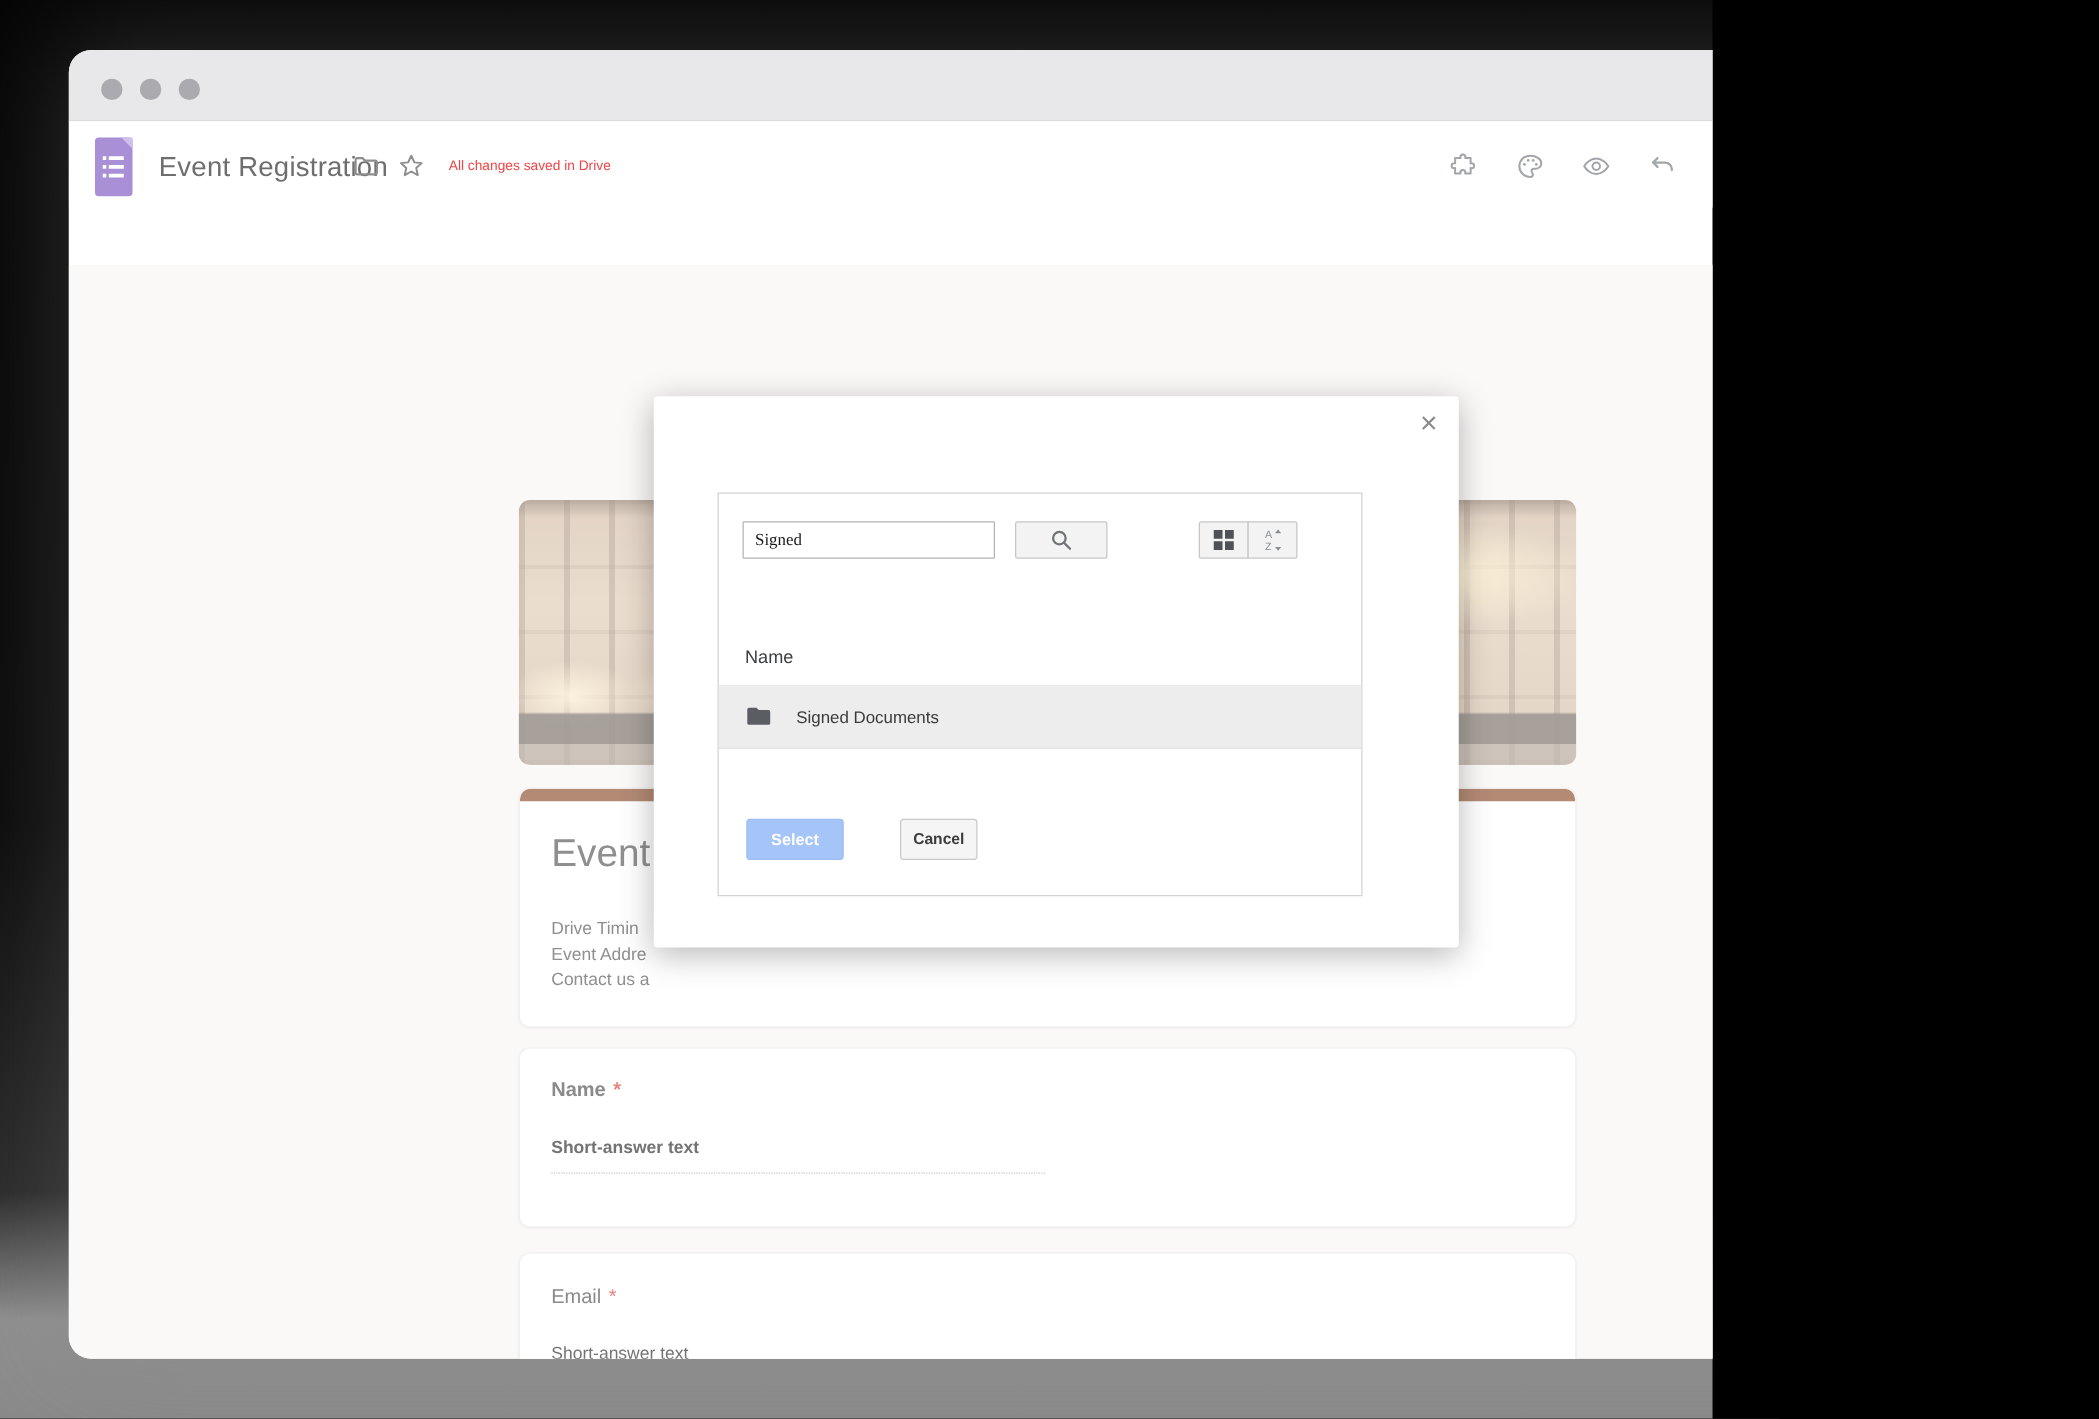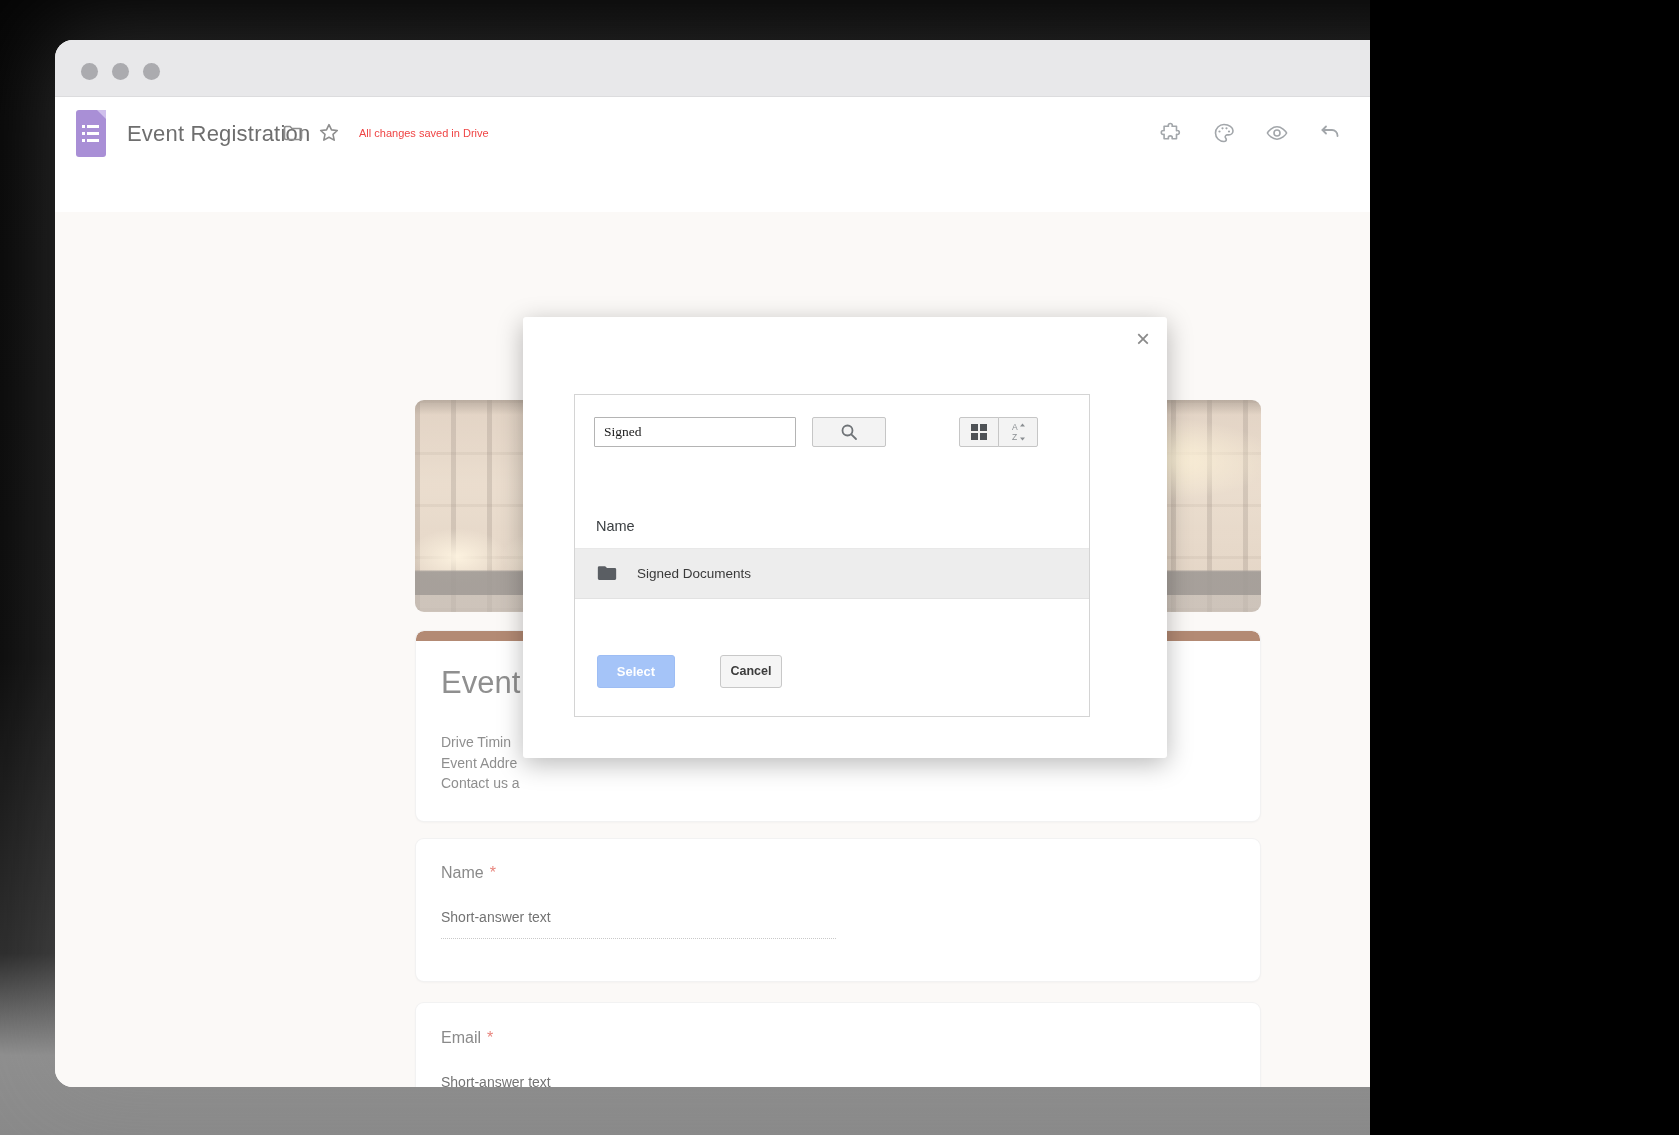--- a/index.html
+++ b/index.html
@@ -177,21 +177,21 @@
       <div class="card title-card">
         <div class="theme-strip"></div>
         <div class="form-title">Event Registration</div>
         <div class="form-desc">
           <div>Drive Timin</div>
           <div>Event Addre</div>
           <div>Contact us a</div>
         </div>
       </div>
 
-      <div class="card" style="top:626px;height:144px;">
+      <div class="card" style="top:626px;height:144px;font-weight:bold;">
         <div class="q-label" style="top:25px">
           <span>Name</span><span class="req">*</span>
         </div>
         <div class="q-placeholder" style="top:70px">Short-answer text</div>
       </div>
 
       <div class="card" style="top:790px;height:147px;">
         <div class="q-label" style="top:26px">
           <span>Email</span><span class="req">*</span>
         </div>

